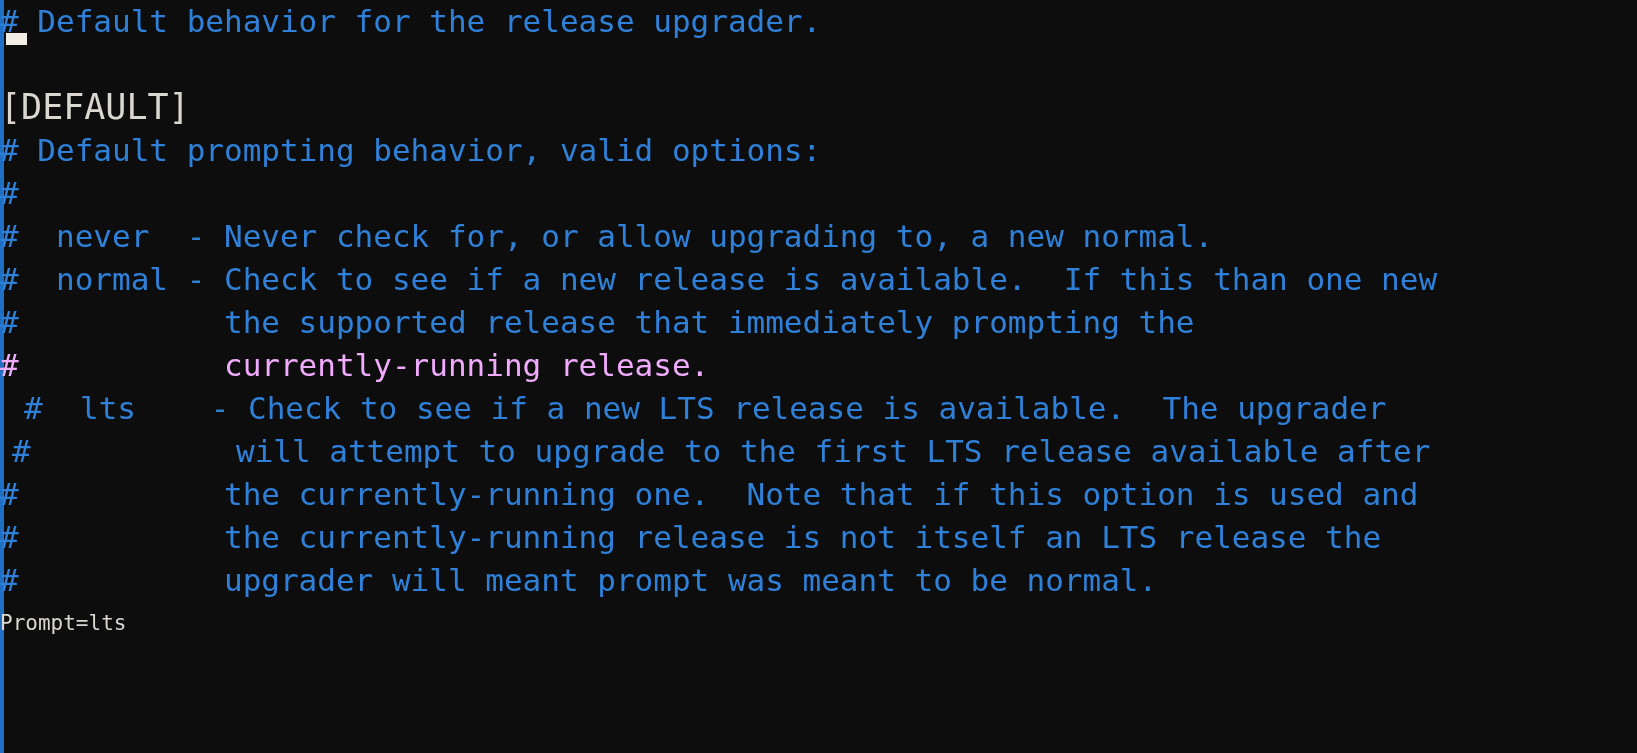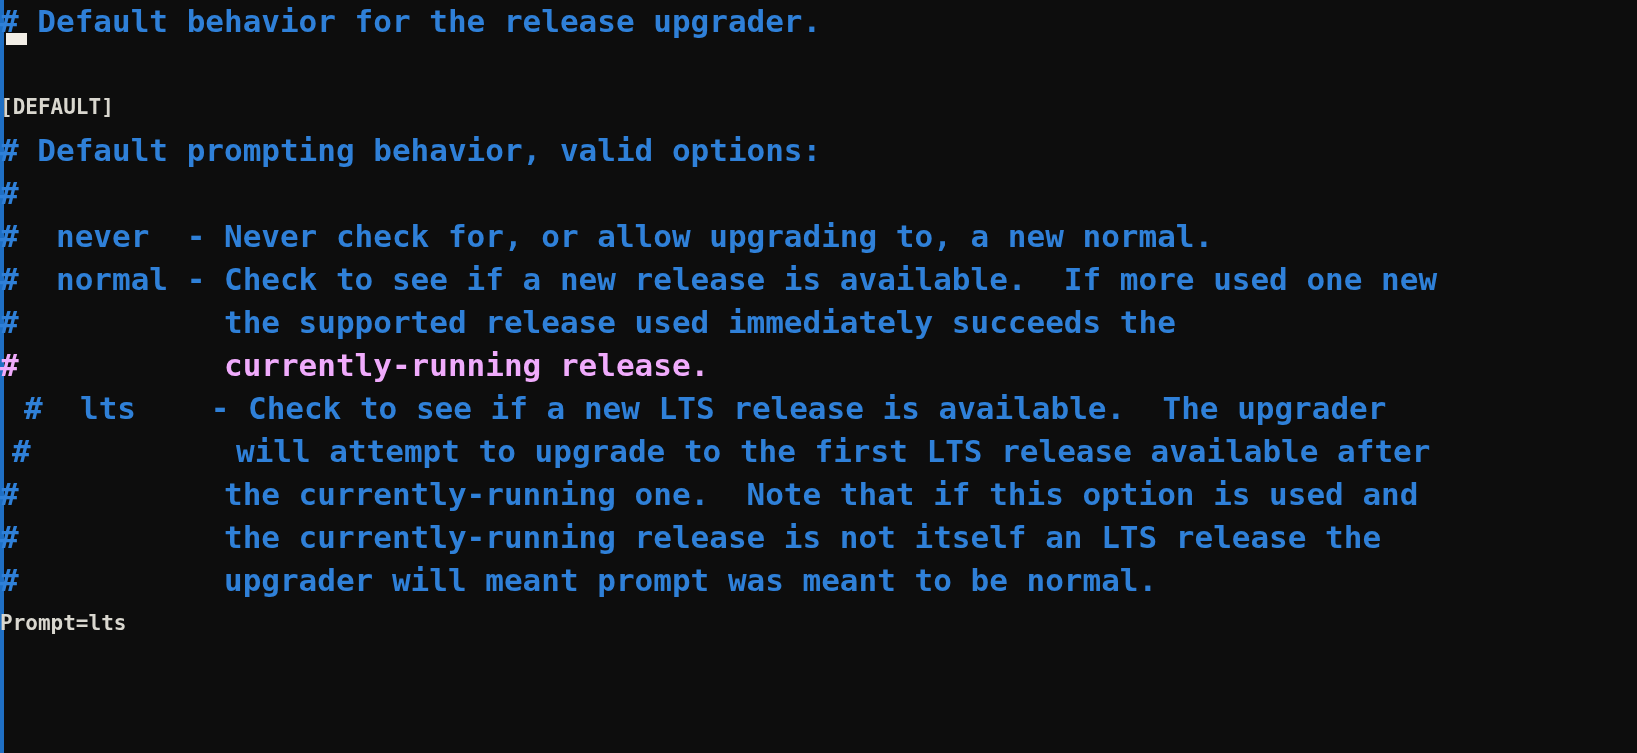--- a/index.html
+++ b/index.html
@@ -27,21 +27,20 @@
   }
   #term {
     position: absolute;
     left: 0;
     top: 0;
     width: 1637px;
     height: 753px;
     padding: 0;
     box-sizing: border-box;
     overflow: hidden;
-    font-weight: bold;
   }
   .line {
     position: relative;
     height: 43px;
     line-height: 43px;
     font-size: 31px;
     letter-spacing: 0px;
     white-space: pre;
     color: #2f80d8;
     margin: 0;
@@ -69,26 +68,26 @@
 <body style="background: rgb(13, 13, 13);">
 
 <div id="screen" style="background: rgb(13, 13, 13);">
 
   <div id="pane-border" style="background: rgb(31, 111, 196);"></div>
 
   <div id="term">
 
   <div class="line comment" style="font-size: 31px; height: 43px; line-height: 43px; color: rgb(47, 128, 216);"># Default behavior for the release upgrader.</div>
       <div class="line blank" style="font-size: 31px; height: 43px; line-height: 43px; color: rgb(47, 128, 216);"></div>
-      <div class="line plain" style="font-size: 21px; height: 43px; line-height: 43px; color: rgb(217, 215, 207);">[DEFAULT]</div>
+      <div class="line plain" style="font-size: 35px; height: 43px; line-height: 43px; color: rgb(217, 215, 207);">[DEFAULT]</div>
       <div class="line comment" style="font-size: 31px; height: 43px; line-height: 43px; color: rgb(47, 128, 216);"># Default prompting behavior, valid options:</div>
       <div class="line comment" style="font-size: 31px; height: 43px; line-height: 43px; color: rgb(47, 128, 216);">#</div>
       <div class="line comment" style="font-size: 31px; height: 43px; line-height: 43px; color: rgb(47, 128, 216);">#  never  - Never check for, or allow upgrading to, a new normal.</div>
-      <div class="line comment" style="font-size: 31px; height: 43px; line-height: 43px; color: rgb(47, 128, 216);">#  normal - Check to see if a new release is available.  If more used one new</div>
-      <div class="line comment" style="font-size: 31px; height: 43px; line-height: 43px; color: rgb(47, 128, 216);">#           the supported release used immediately succeeds the</div>
+      <div class="line comment" style="font-size: 31px; height: 43px; line-height: 43px; color: rgb(47, 128, 216);">#  normal - Check to see if a new release is available.  If this than one new</div>
+      <div class="line comment" style="font-size: 31px; height: 43px; line-height: 43px; color: rgb(47, 128, 216);">#           the supported release that immediately prompting the</div>
       <div class="line comment" style="font-size: 31px; height: 43px; line-height: 43px; color: #f0abfc;">#           currently-running release.</div>
       <div class="line comment" style="font-size: 31px; height: 43px; line-height: 43px; color: rgb(47, 128, 216); padding-left: 24px;">#  lts    - Check to see if a new LTS release is available.  The upgrader</div>
       <div class="line comment" style="font-size: 31px; height: 43px; line-height: 43px; color: rgb(47, 128, 216); margin-left: 12px;">#           will attempt to upgrade to the first LTS release available after</div>
       <div class="line comment" style="font-size: 31px; height: 43px; line-height: 43px; color: rgb(47, 128, 216);">#           the currently-running one.  Note that if this option is used and</div>
       <div class="line comment" style="font-size: 31px; height: 43px; line-height: 43px; color: rgb(47, 128, 216);">#           the currently-running release is not itself an LTS release the</div>
       <div class="line comment" style="font-size: 31px; height: 43px; line-height: 43px; color: rgb(47, 128, 216);">#           upgrader will meant prompt was meant to be normal.</div>
       <div class="line plain" style="font-size: 21px; height: 43px; line-height: 43px; color: rgb(217, 215, 207);">Prompt=lts</div>
     </div>
 
   <div id="cursor" style="background: rgb(242, 238, 230); left: 6px; top: 33px; width: 21px;"></div>

